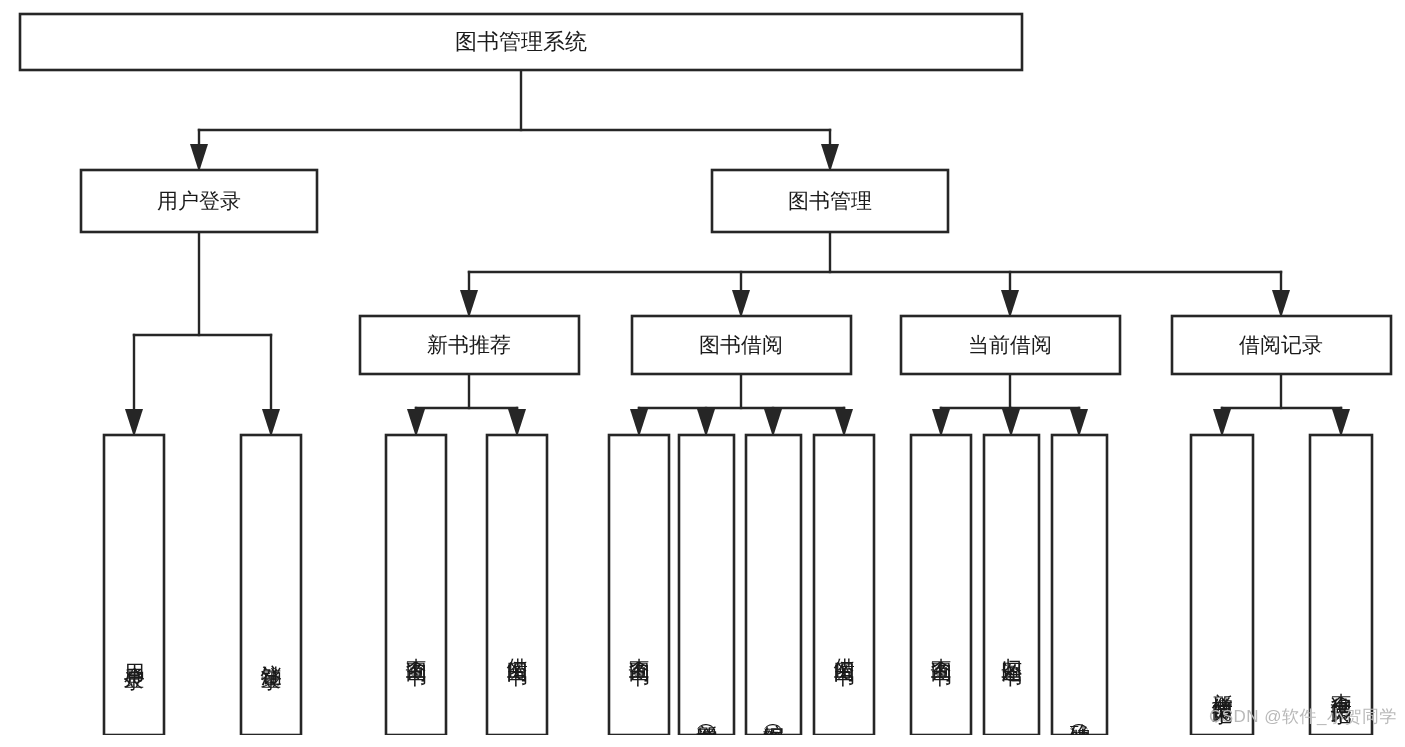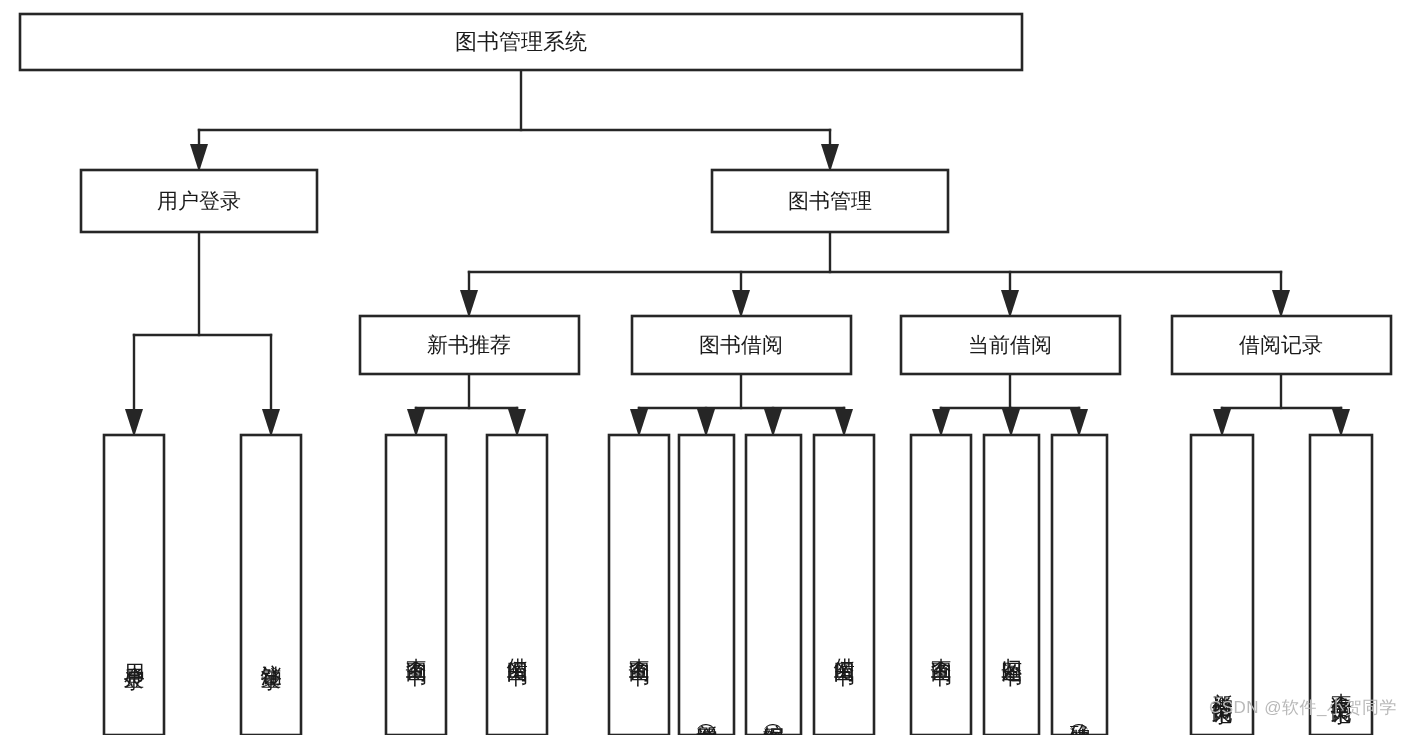--- a/index.html
+++ b/index.html
@@ -69,21 +69,21 @@
     font-size: 21px;
     line-height: 1.06;
     color: #1a1a1a;
     letter-spacing: 2.5px;
     white-space: nowrap;
     text-align: right;
   }
   .watermark {
     position: absolute;
     right: 8px;
-    bottom: 16px;
+    bottom: 7px;
     font-family: "Liberation Sans", "DejaVu Sans", sans-serif;
     font-size: 17px;
     color: #b9b9b9;
     white-space: nowrap;
     letter-spacing: 0.5px;
   }
 </style>
 </head>
 <body>
 

